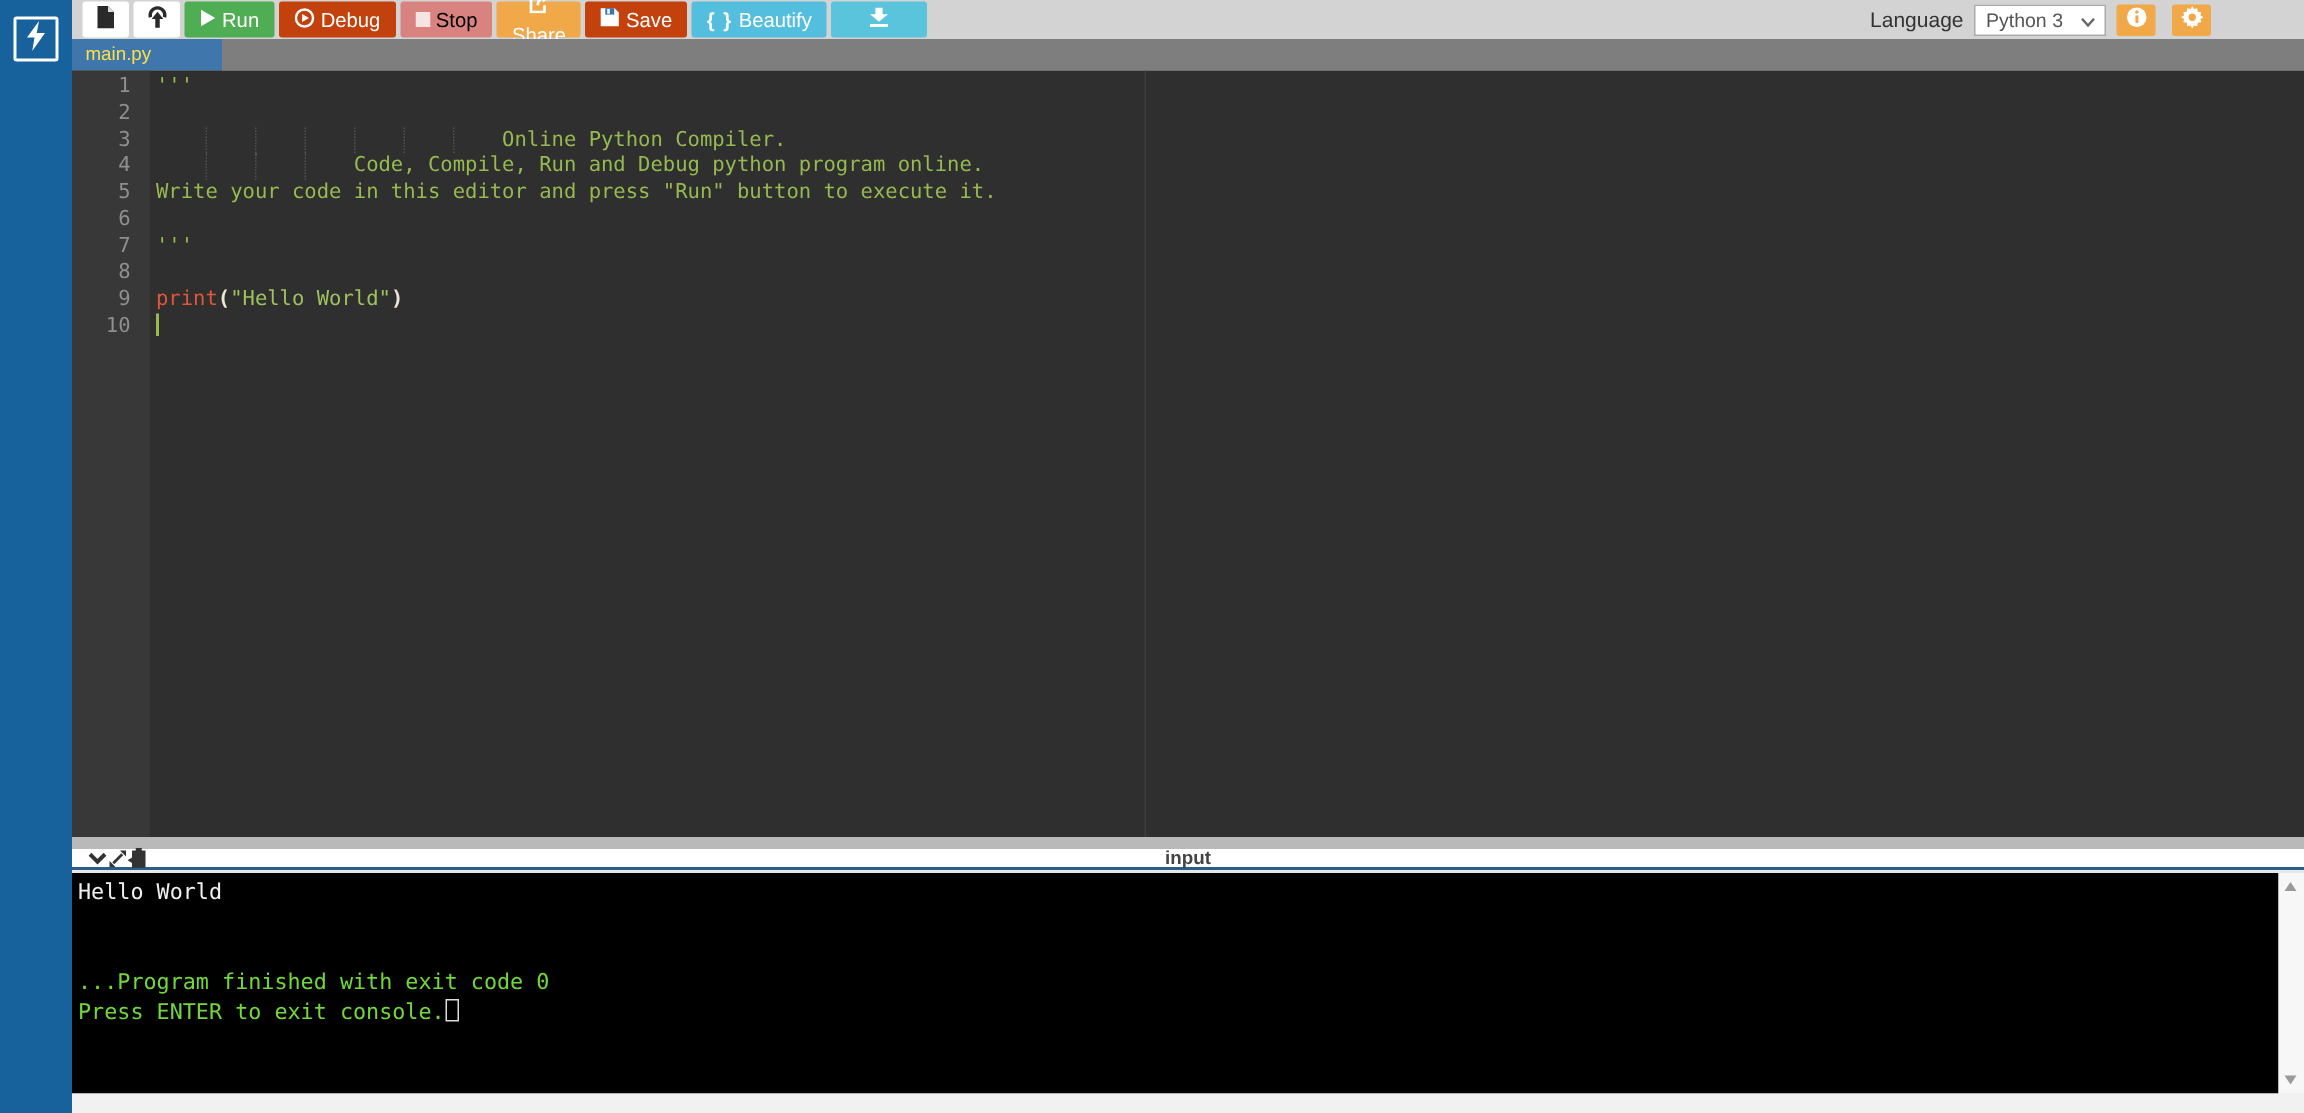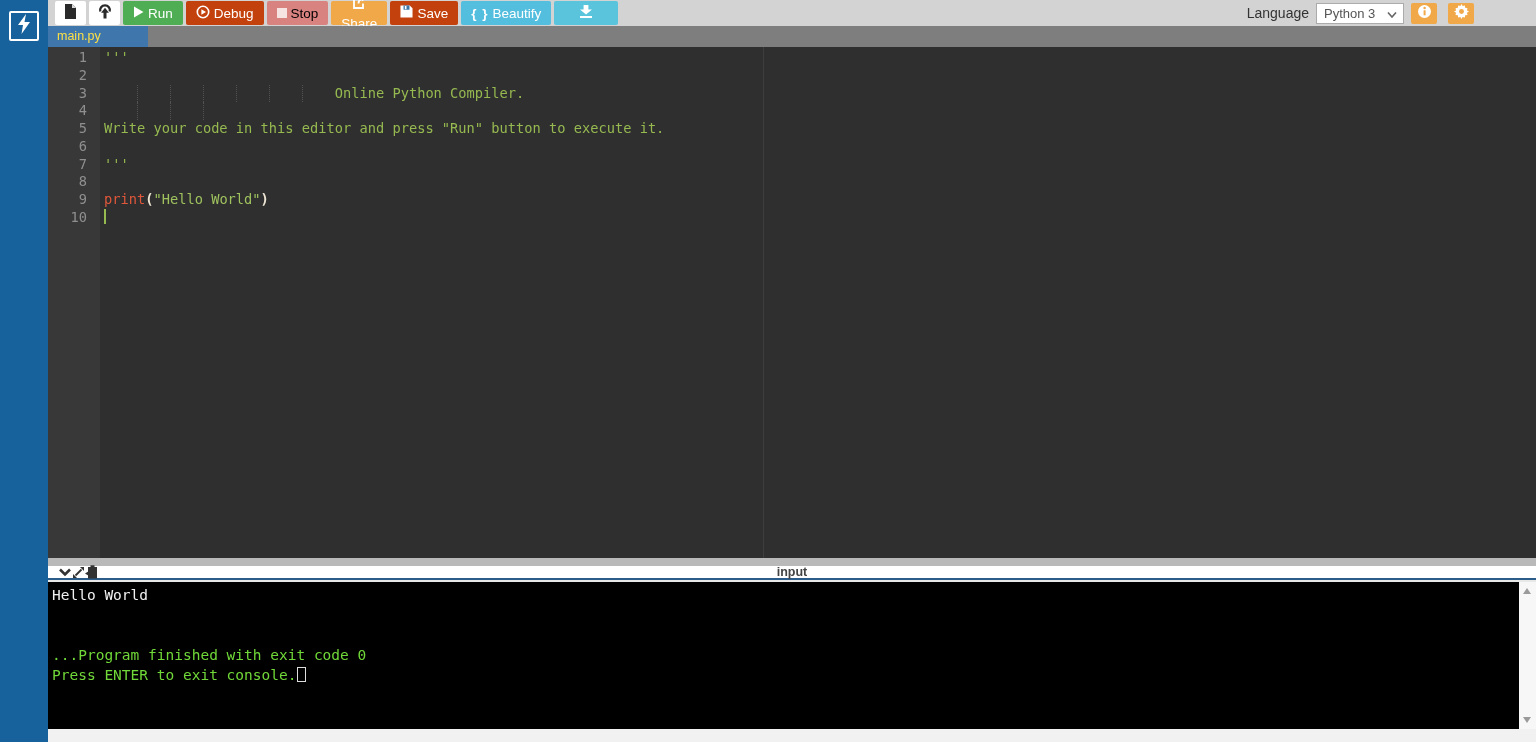--- a/index.html
+++ b/index.html
@@ -215,21 +215,21 @@
         <div class="gnum">7</div>
         <div class="gnum">8</div>
         <div class="gnum">9</div>
         <div class="gnum">10</div>
       </div>
   </div>
   <div class="code" id="code">
       <div class="cline"><span class="tok-comment">'''</span></div>
       <div class="cline"></div>
       <div class="cline"><span class="tok-comment">                            Online Python Compiler.</span><div class="iguide" style="left: 32.98px; top: 0px;"></div><div class="iguide" style="left: 65.96px; top: 0px;"></div><div class="iguide" style="left: 98.94px; top: 0px;"></div><div class="iguide" style="left: 131.92px; top: 0px;"></div><div class="iguide" style="left: 164.9px; top: 0px;"></div><div class="iguide" style="left: 197.88px; top: 0px;"></div></div>
-      <div class="cline"><div class="iguide" style="left: 32.98px; top: 0px;"></div><div class="iguide" style="left: 65.96px; top: 0px;"></div><div class="iguide" style="left: 98.94px; top: 0px;"></div></div>
+      <div class="cline"><span class="tok-comment">                Code, Compile, Run and Debug python program online.</span><div class="iguide" style="left: 32.98px; top: 0px;"></div><div class="iguide" style="left: 65.96px; top: 0px;"></div><div class="iguide" style="left: 98.94px; top: 0px;"></div></div>
       <div class="cline"><span class="tok-comment">Write your code in this editor and press "Run" button to execute it.</span></div>
       <div class="cline"></div>
       <div class="cline"><span class="tok-comment">'''</span></div>
       <div class="cline"></div>
       <div class="cline"><span class="tok-keyword">print</span><span class="tok-paren">(</span><span class="tok-string">"Hello World"</span><span class="tok-paren">)</span></div>
       <div class="cline"><span class="cursor"></span></div>
     </div>
   <div class="print-margin"></div>
 </div>
 

